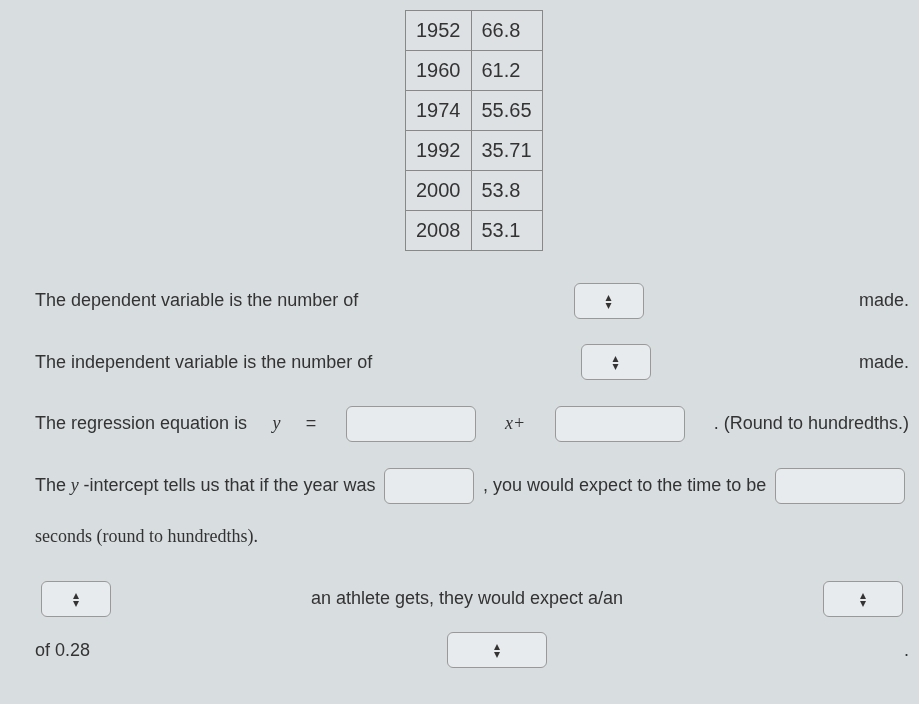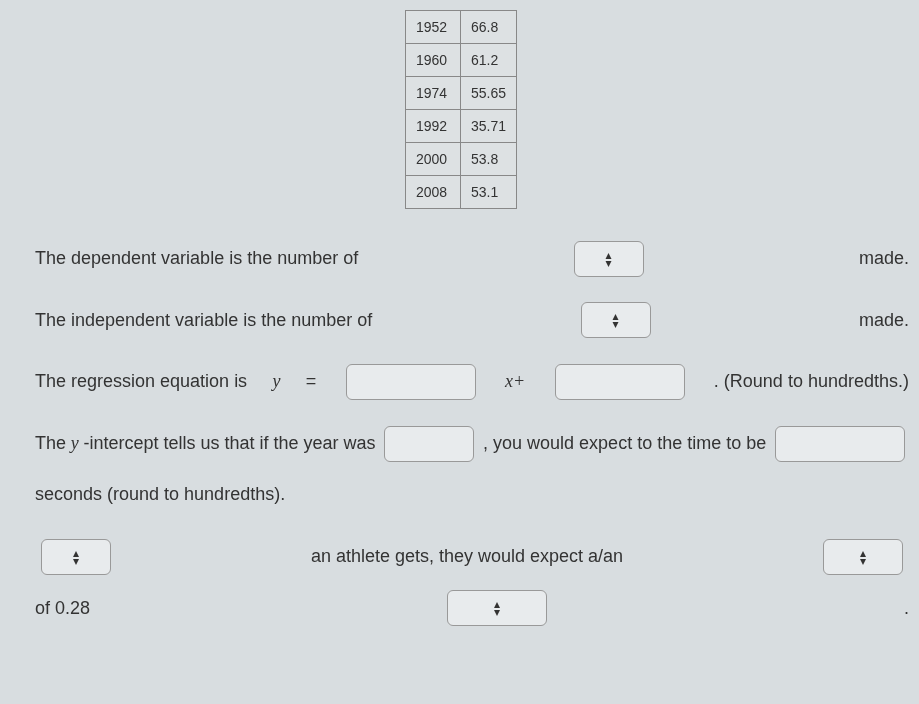--- a/index.html
+++ b/index.html
@@ -17,21 +17,21 @@
     }
     .data-table {
       border-collapse: collapse;
       margin-left: 395px;
       margin-bottom: 30px;
       background: #dde1e3;
     }
     .data-table td {
       border: 1px solid #888;
       padding: 8px 10px;
-      font-size: 14px;
+      font-size: 20px;
       color: #333;
     }
     .data-table td:first-child {
       width: 55px;
     }
     .data-table td:last-child {
       width: 55px;
     }
     .question-line {
       margin: 12px 0 22px 25px;
@@ -143,21 +143,21 @@
 </div>
 
 <div class="question-line">
   <span>The </span>
     <span class="italic">y</span>
     <span>-intercept tells us that if the year was</span>
   <span class="input-box small"></span>
   <span>, you would expect to the time to be</span>
   <span class="input-box wide"></span>
 </div>
-<div class="question-line" style="margin-top:-10px;">
+<div class="question-line" style="margin-top:-10px;font-family:Liberation Serif, serif;">
   <span>seconds (round to hundredths).</span>
 </div>
 
 <div class="question-line">
   <span class="select-box">
     <span class="select-arrows">▴<br>▾</span>
   </span>
   <span>an athlete gets, they would expect a/an</span>
   <span class="select-box" style="min-width:80px;">
     <span class="select-arrows">▴<br>▾</span>

